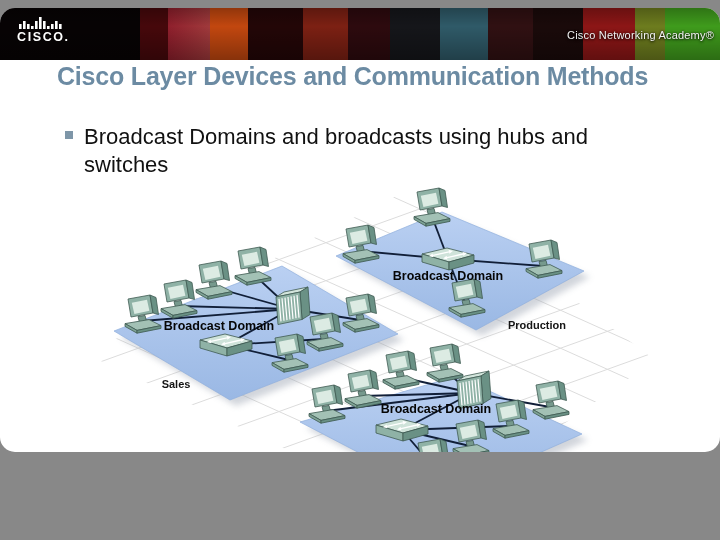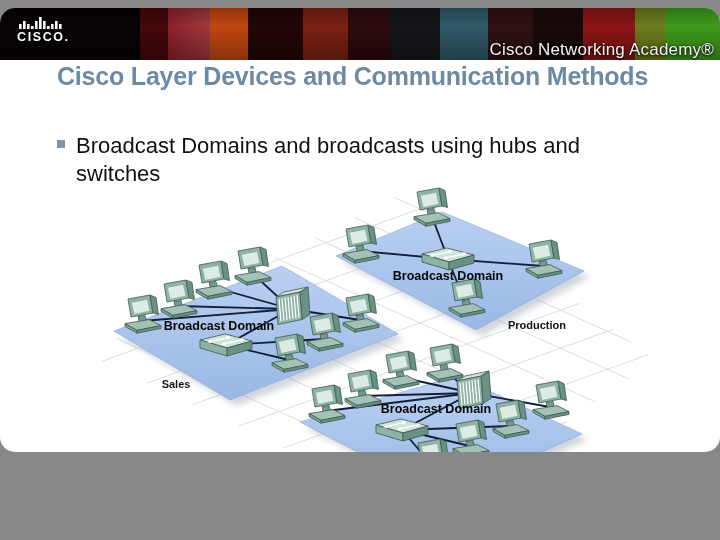--- a/index.html
+++ b/index.html
@@ -20,26 +20,26 @@
       #301012 488px,#301012 533px,
       #1a0a0a 533px,#1a0a0a 583px,
       #8c1616 583px,#8c1616 635px,
       #6d7c1e 635px,#6d7c1e 665px,
       #3f9b1c 665px,#3f9b1c 720px);}
   .banner::after{content:"";position:absolute;inset:0;
       background:linear-gradient(180deg,rgba(0,0,0,.25),rgba(0,0,0,0) 35%,rgba(0,0,0,.30));}
   .logo{position:absolute;left:17px;top:7px;width:48px;text-align:center;z-index:2;}
   .logo-bars{display:block;margin:0 auto;}
   .logo-text{color:#fff;font-weight:bold;font-size:12.5px;letter-spacing:1.6px;margin-top:1px;}
-  .brand{position:absolute;right:6px;bottom:0;color:#f3f3f3;font-size:17px;z-index:2;
+  .brand{position:absolute;right:6px;bottom:19px;color:#f3f3f3;font-size:11px;z-index:2;
          text-shadow:0 1px 3px rgba(0,0,0,.9),0 0 2px rgba(0,0,0,.6);letter-spacing:.2px;}
   
   .title-block{position:absolute;left:57px;top:55px;width:600px;}
   .title{margin:0;font-size:25px;line-height:1.1;color:#6c8ba3;font-weight:bold;letter-spacing:-.2px;}
-  .bullet-row{position:absolute;left:57px;top:124px;display:flex;width:590px;}
+  .bullet-row{position:absolute;left:57px;top:115px;display:flex;width:590px;justify-content:center;}
   .bullet-marker{flex:0 0 auto;width:8px;height:8px;background:#7e96a8;margin:8px 11px 0 0;}
   .bullet-text{font-size:22px;line-height:1.28;color:#111;width:555px;}
   
   #diagram-svg{position:absolute;left:0;top:0;width:720px;height:540px;
                font-family:"Liberation Sans",sans-serif;}
   
   .footer{position:absolute;left:0;top:523px;width:720px;height:15px;
           font-size:8px;color:#d7d7d7;}
   .copyright{position:absolute;left:358px;top:2px;}
   .classification{position:absolute;left:568px;top:2px;}

